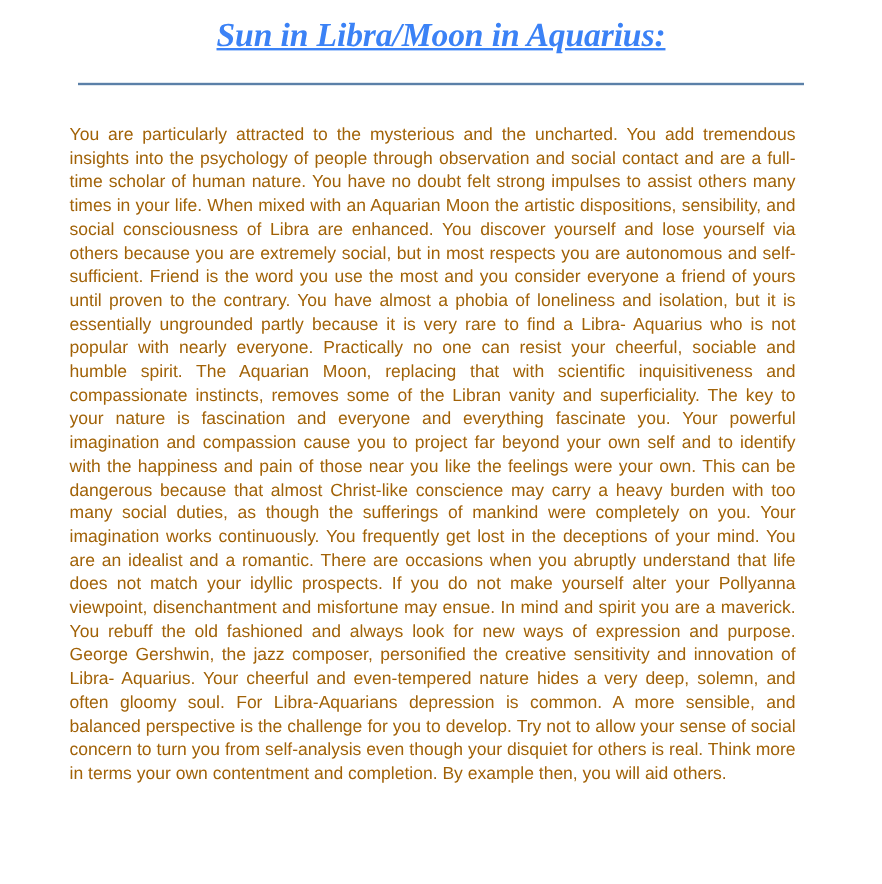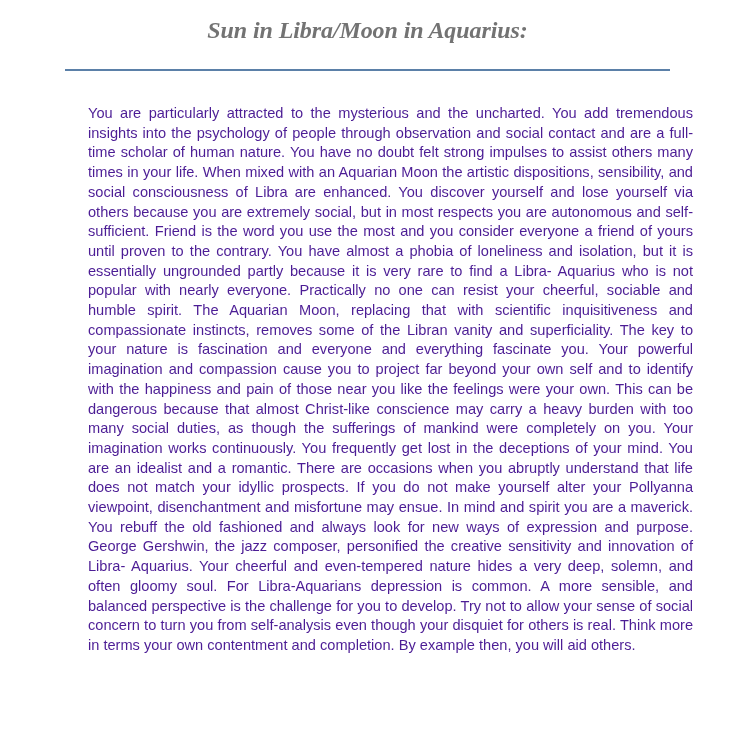--- a/index.html
+++ b/index.html
@@ -27,26 +27,27 @@
   
   .title-block {
     padding-top: 13px;
     text-align: center;
   }
 
   .doc-title {
     font-family: "Liberation Serif", "DejaVu Serif", serif;
     font-style: italic;
     font-weight: bold;
-    font-size: 24px;
+    font-size: 28px;
     line-height: 34px;
     letter-spacing: -0.1px;
-    color: #737373;
+    color: #3b82f6;
     margin: 0;
     white-space: nowrap;
+    text-decoration: underline;
   }
 
   .doc-subtitle {
     font-family: "Liberation Serif", "DejaVu Serif", serif;
     font-style: italic;
     font-weight: bold;
     font-size: 26.5px;
     line-height: 34px;
     letter-spacing: -0.1px;
     color: #1F3864;
@@ -67,25 +68,25 @@
     border-top: 2px solid #5B80A8;
   }
 
   
   .body-wrap {
     padding-top: 25px;
   }
 
   .body-text {
     width: 605px;
-    margin-left: 88px;
+    margin-left: 58px;
     font-family: "Liberation Sans", sans-serif;
     font-size: 14.6px;
     line-height: 19.7px;
-    color: #4c1d95;
+    color: #a16207;
     text-align: justify;
     text-justify: inter-word;
     margin-top: 0;
     margin-bottom: 0;
     hyphens: none;
   }
 </style>
 </head>
 <body>
 

